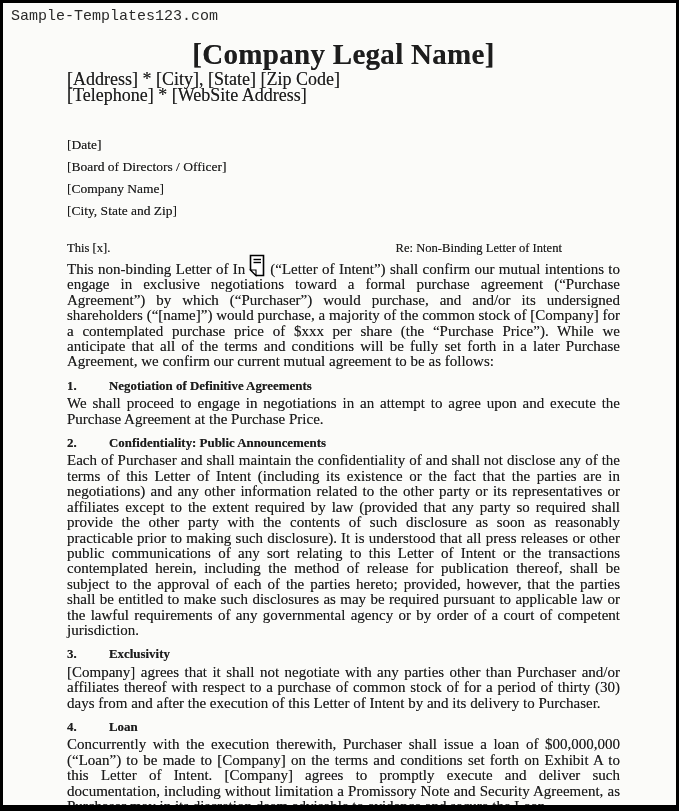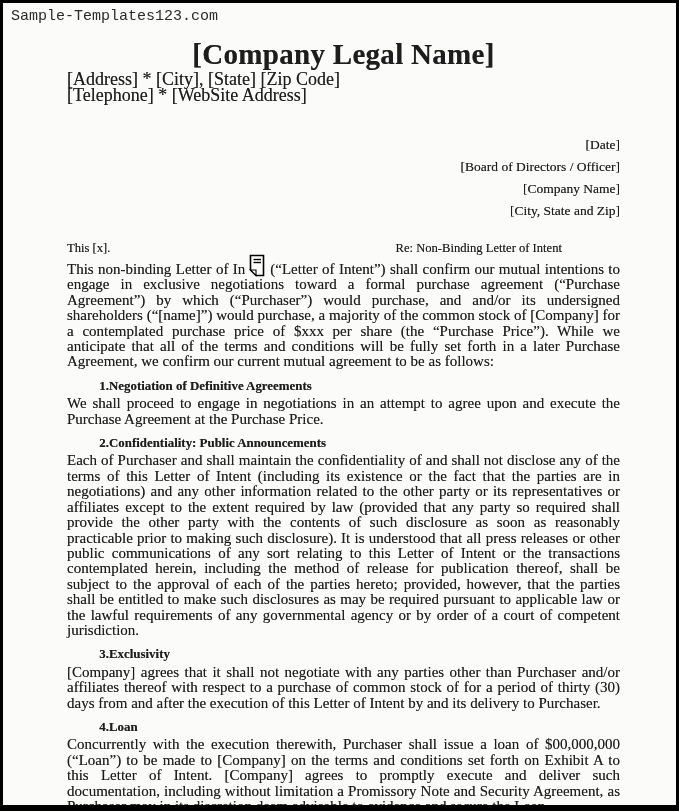--- a/index.html
+++ b/index.html
@@ -16,21 +16,21 @@
     color: #1d1d1d;
   }
   .watermark {
     position: absolute;
     top: 5px; left: 8px;
     font-family: Liberation Mono, monospace;
     font-size: 15px;
     color: #2a2a2a;
   }
   .content { padding: 34px 56px 0 64px; }
-  .txt { text-shadow: 0 0 0.5px rgba(10,10,10,0.55); text-align: right; }
+  .txt { text-shadow: 0 0 0.5px rgba(10,10,10,0.55); }
 
   .company {
     margin: 0;
     text-align: center;
     font-size: 29px;
     line-height: 34px;
     font-weight: bold;
     letter-spacing: 0.3px;
   }
   .hline {

